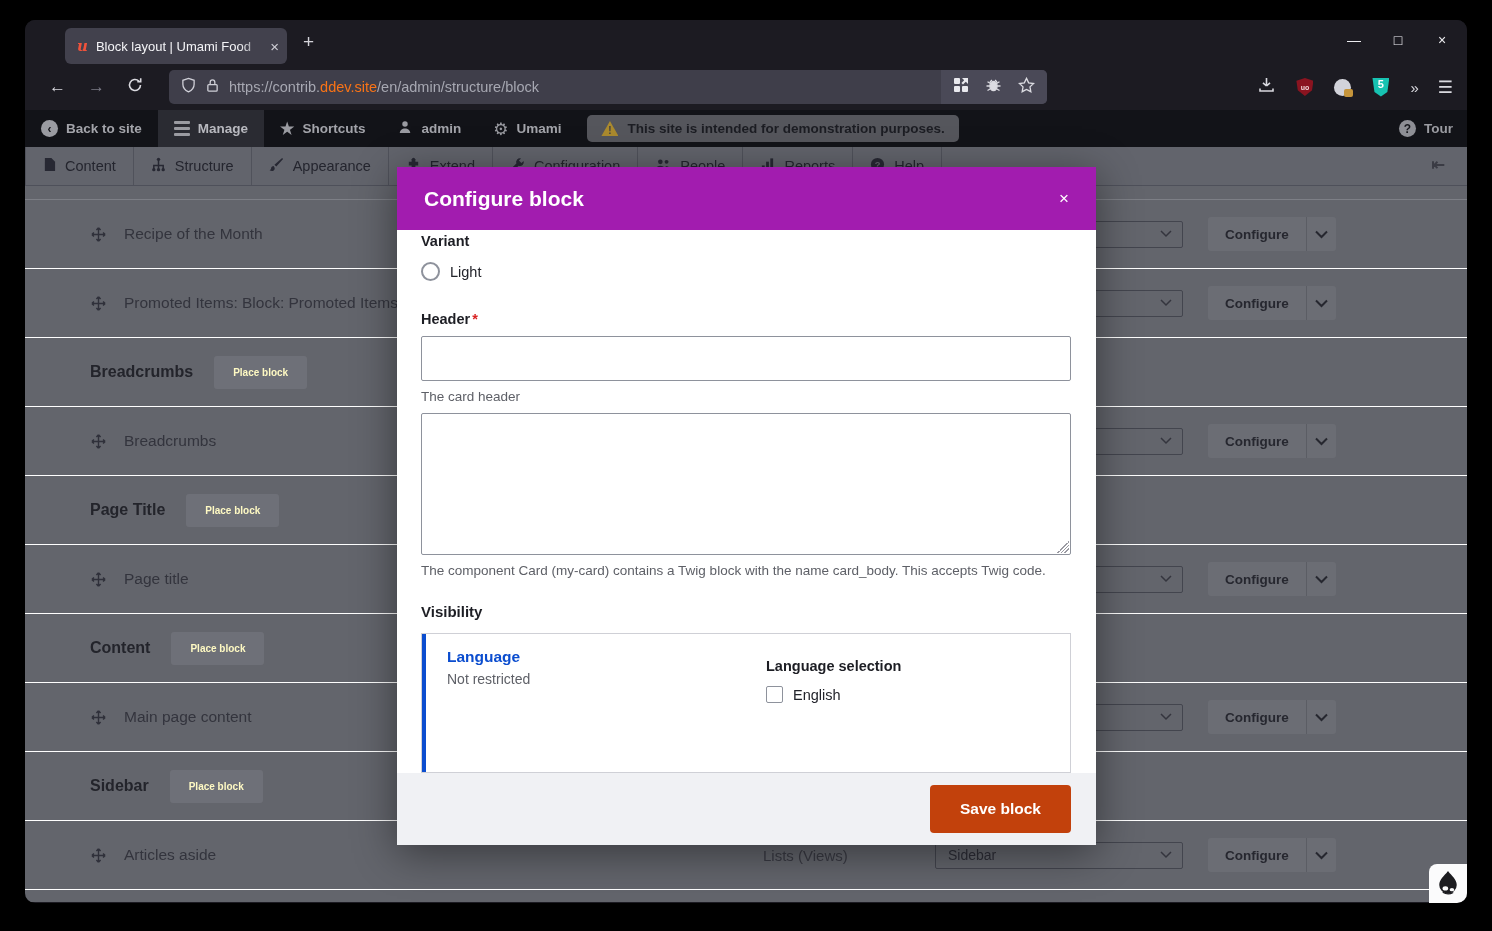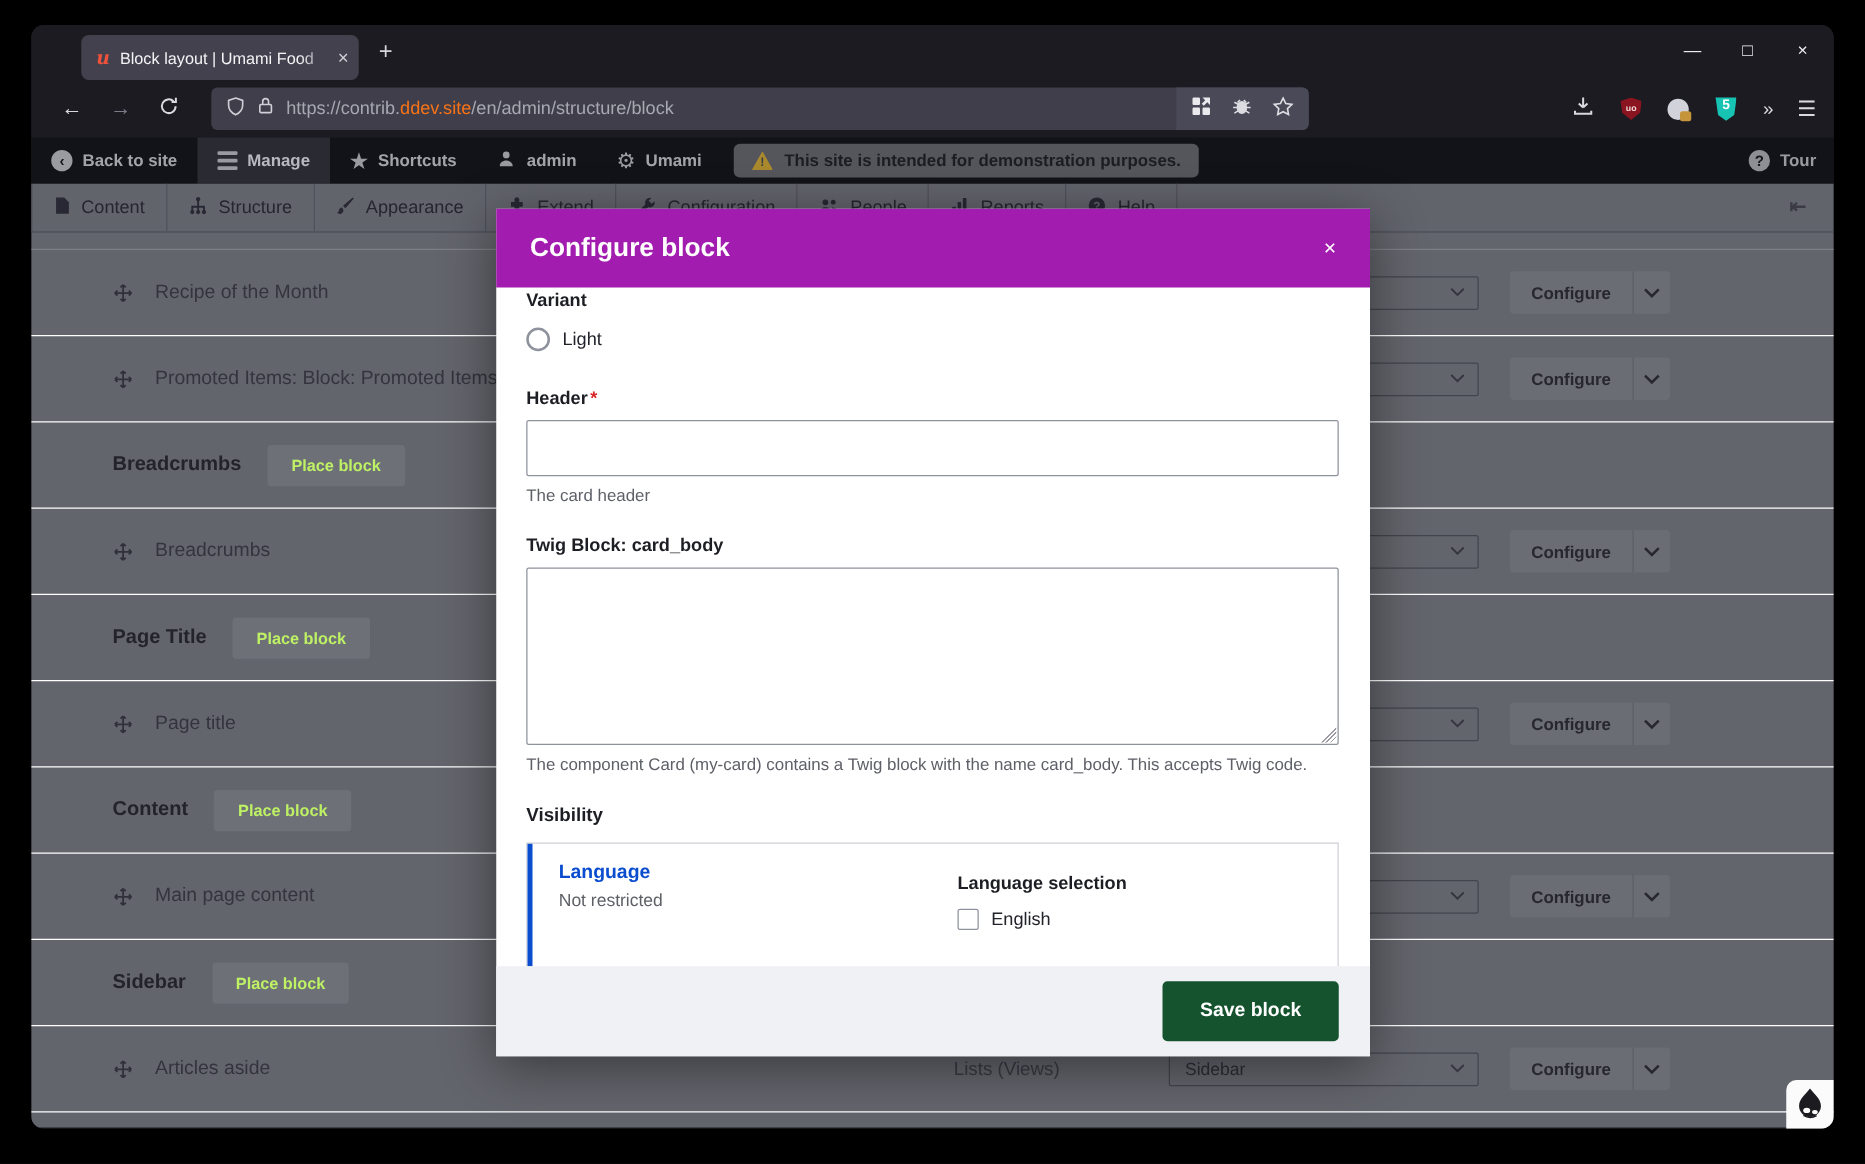--- a/index.html
+++ b/index.html
@@ -57,21 +57,21 @@
   .collapse-icon { position:absolute; right:22px; top:8px; color:#3a3b44; font-weight:bold; font-size:16px; }
 
   
   .page { position:relative; height:716px; background:#63656c; }
   .rows-spacer { height:14px; border-bottom:1px solid #7d7f86; }
   .row { height:69px; border-bottom:1px solid #ffffff; display:flex; align-items:center; position:relative; padding-left:64px; }
   .drag { color:#2f303a; margin-right:16px; display:flex; }
   .row-label { font-size:15.5px; color:#33343d; }
   .section-label { font-size:16px; font-weight:bold; color:#23242b; }
   .row.section { padding-left:65px; }
-  .place-block { margin-left:21px; background:#6e7078; border:none; border-radius:3px; height:33px; padding:0 19px; font-size:13px; font-weight:bold; color:#bef264; font-family:inherit; }
+  .place-block { margin-left:21px; background:#6e7078; border:none; border-radius:3px; height:33px; padding:0 19px; font-size:10px; font-weight:bold; color:#fef9c3; font-family:inherit; }
   .row-cat { position:absolute; left:738px; font-size:15px; color:#393a43; }
   .row-select { position:absolute; left:910px; width:248px; height:27px; border:1px solid #43454e; border-radius:2px; display:flex; align-items:center; justify-content:space-between; padding:0 10px 0 12px; font-size:14px; color:#2c2d36; }
   .row-select .chev { color:#34353e; display:flex; }
   .cfg-group { position:absolute; left:1183px; display:flex; height:34px; }
   .cfg-main { background:#6b6d74; color:#26272f; font-size:13.5px; font-weight:bold; display:flex; align-items:center; padding:0 17px; border-radius:3px 0 0 3px; }
   .cfg-chev { background:#6b6d74; width:30px; display:flex; align-items:center; justify-content:center; border-left:1px solid #5b5d64; border-radius:0 3px 3px 0; color:#26272f; }
 
   
   .modal { position:absolute; left:372px; top:147px; width:699px; height:678px; background:#fff; box-shadow:0 8px 40px rgba(0,0,0,.45); z-index:50; display:flex; flex-direction:column; }
   .modal-header { height:63px; background:#a21caf; color:#fff; display:flex; align-items:center; padding:0 27px; flex:none; }
@@ -97,21 +97,21 @@
   .vtab-col { width:341px; flex:none; }
   .vtab-item { border-left:4px solid #0b4dcf; height:100%; padding:14px 0 0 21px; }
   .vtab-title { font-size:15.5px; font-weight:bold; color:#0b4dcf; }
   .vtab-summary { margin-top:5px; font-size:14px; color:#5e6067; }
   .vtab-panel { padding:24px 0 0 3px; }
   .panel-title { font-size:14.5px; font-weight:bold; color:#1d1e24; }
   .check-row { display:flex; align-items:center; gap:10px; margin-top:12px; }
   .checkbox { width:17px; height:17px; border:1px solid #8e929c; border-radius:2px; flex:none; }
   .check-label { font-size:14.5px; color:#22232a; }
   .modal-footer { height:72px; background:#f0f1f4; flex:none; display:flex; align-items:center; justify-content:flex-end; padding-right:25px; position:relative; z-index:2; }
-  .save-btn { background:#14532d; color:#fff; border:none; border-radius:4px; height:48px; padding:0 30px; font-size:15.5px; font-weight:bold; font-family:inherit; }
+  .save-btn { background:#c2410c; color:#fff; border:none; border-radius:4px; height:48px; padding:0 30px; font-size:15.5px; font-weight:bold; font-family:inherit; }
 
   
   .corner-logo { position:absolute; right:0; bottom:0; width:38px; height:39px; background:#fbfbfc; border-radius:8px 0 0 0; z-index:60; display:flex; align-items:center; justify-content:center; }
 </style>
 </head>
 <body>
 
 <div class="window">
 
   <div class="titlebar">
@@ -478,21 +478,20 @@
       <div class="f-label">Variant</div>
       <div class="radio-row">
         <span class="radio"></span>
         <span class="radio-label">Light</span>
       </div>
 
       <div class="f-label mt-header"><span>Header</span><span class="req">*</span></div>
       <input class="text-input" type="text" value="" style="">
       <div class="field-desc">The card header</div>
 
-      <div class="f-label mt-twig">Twig Block: card_body</div>
       <div class="textarea">
           <span class="resize-grip"></span>
         </div>
       <div class="field-desc">The component Card (my-card) contains a Twig block with the name card_body. This accepts Twig code.</div>
 
       <div class="f-label mt-vis">Visibility</div>
       <div class="vtabs">
         <div class="vtab-col">
           <div class="vtab-item">
             <div class="vtab-title">Language</div>

